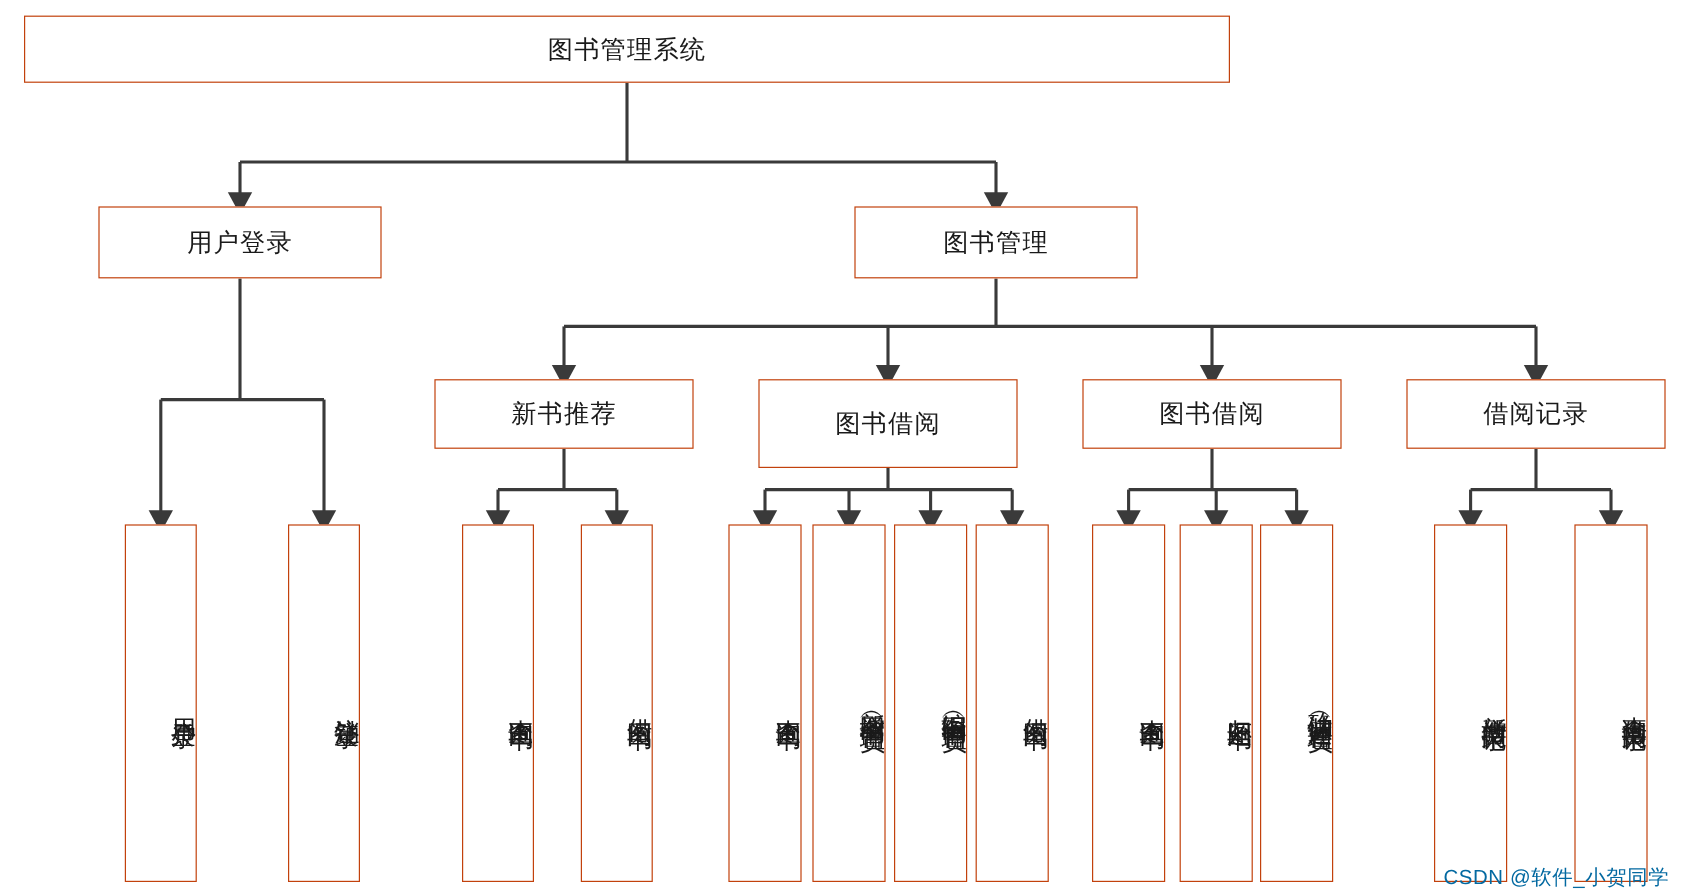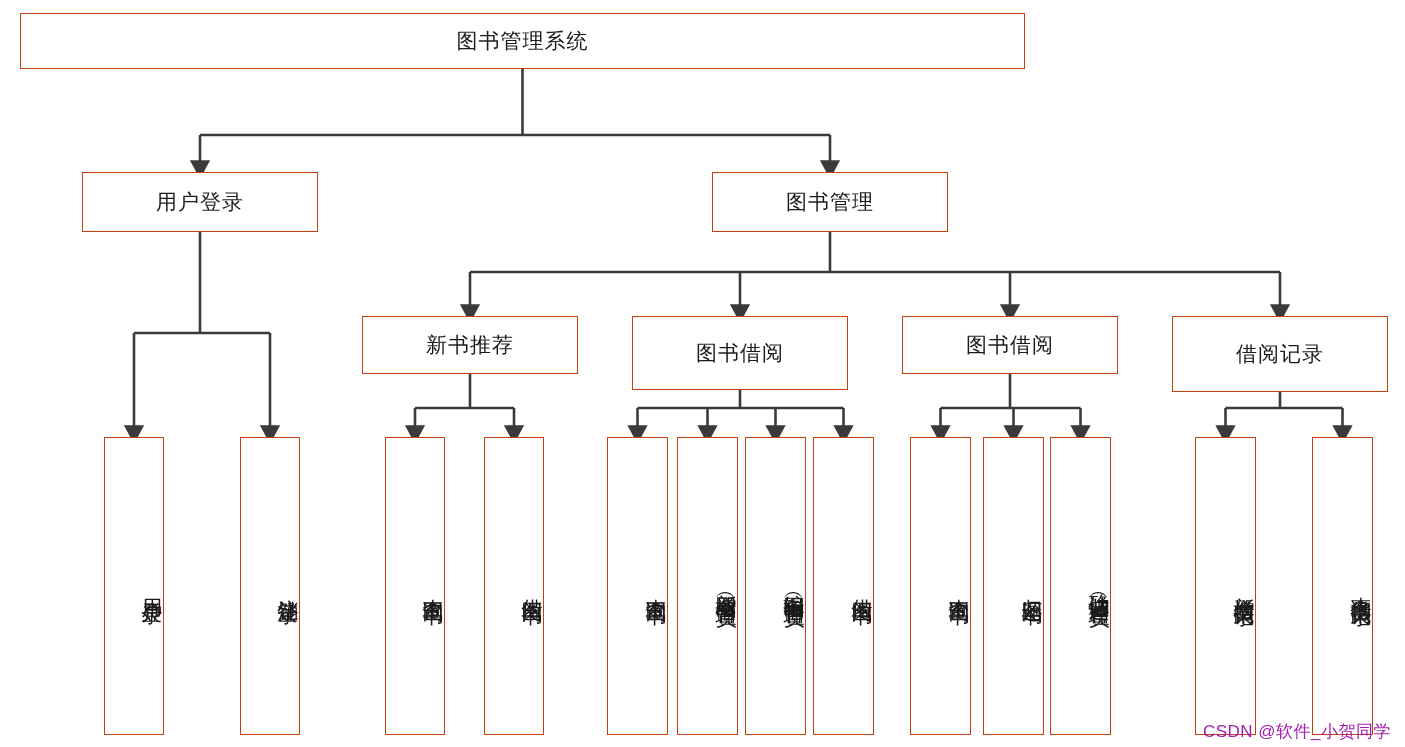--- a/index.html
+++ b/index.html
@@ -57,21 +57,21 @@
     white-space: nowrap;
   }
   .node.vert .node-label {
     text-align: center;
   }
   #watermark {
     position: absolute;
     right: 14px;
     bottom: 4px;
     font-size: 17px;
-    color: #a21caf;
+    color: #0369a1;
     z-index: 5;
     white-space: nowrap;
     letter-spacing: 0.5px;
   }
 </style>
 </head>
 <body>
 
 <div id="diagram-canvas">
 
@@ -130,21 +130,21 @@
       </div>
       <div class="node horiz" style="left: 362px; top: 316px; width: 216px; height: 58px; text-align: center;">
         <span class="node-label">新书推荐</span>
       </div>
       <div class="node horiz" style="left: 632px; top: 316px; width: 216px; height: 74px;">
         <span class="node-label">图书借阅</span>
       </div>
       <div class="node horiz" style="left: 902px; top: 316px; width: 216px; height: 58px;">
         <span class="node-label">图书借阅</span>
       </div>
-      <div class="node horiz" style="left: 1172px; top: 316px; width: 216px; height: 76px;">
+      <div class="node horiz" style="left: 1172px; top: 316px; width: 216px; height: 58px;">
         <span class="node-label">借阅记录</span>
       </div>
       <div class="node vert" style="left: 104px; top: 437px; width: 60px; height: 298px;">
         <span class="node-label">用户登录</span>
       </div>
       <div class="node vert" style="left: 240px; top: 437px; width: 60px; height: 298px;">
         <span class="node-label">注销登录</span>
       </div>
       <div class="node vert" style="left: 385px; top: 437px; width: 60px; height: 298px;">
         <span class="node-label">查询图书</span>

